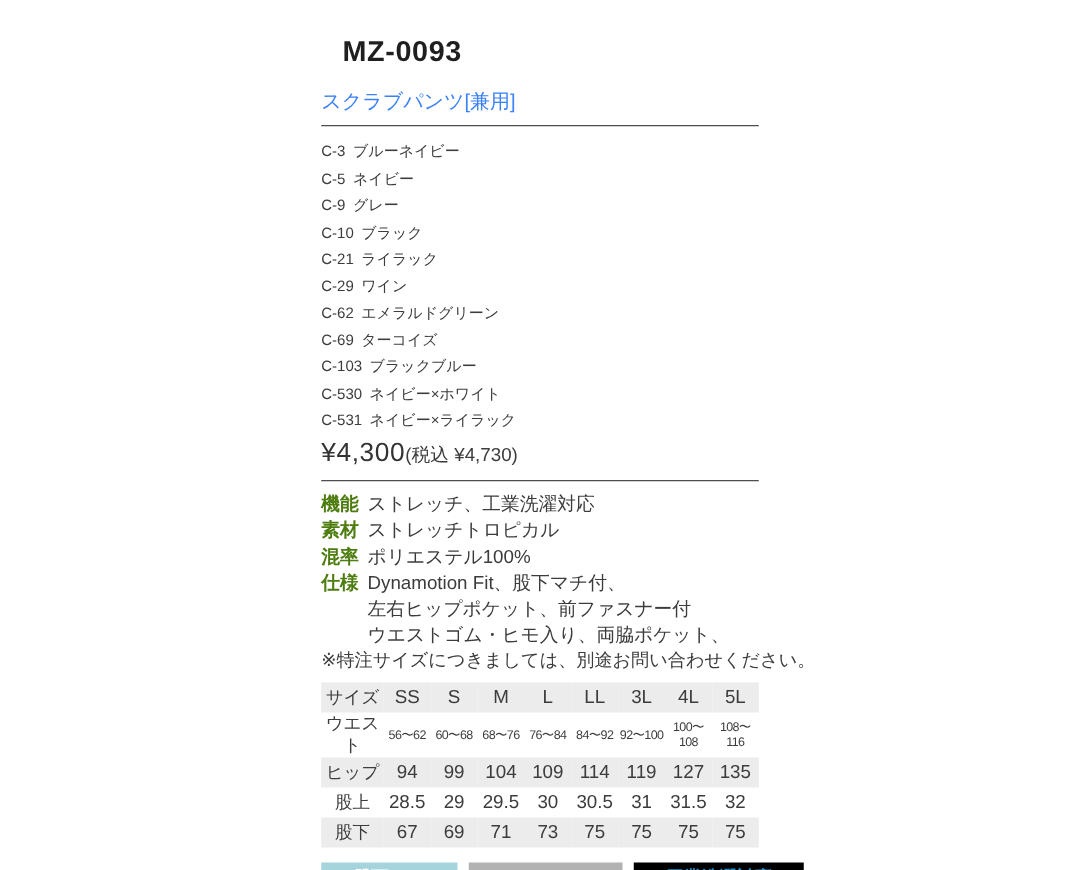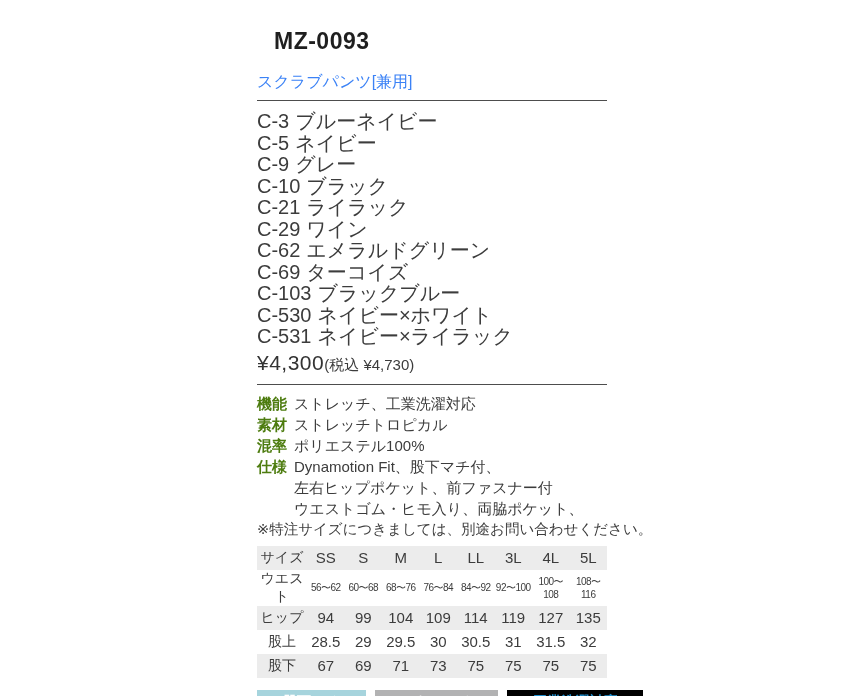--- a/index.html
+++ b/index.html
@@ -36,21 +36,21 @@
   }
   .rule {
     border: none;
     border-top: 1px solid #4d4d4d;
     margin: 8px 0 0 0;
   }
   .color-list {
     margin-top: 10px;
   }
   .color-line {
-    font-size: 20px;
+    font-size: 12px;
     line-height: 21.5px;
     white-space: nowrap;
   }
   .color-code { margin-right: 6px; }
   .price-line {
     margin-top: 3px;
     white-space: nowrap;
   }
   .price-main {
     font-size: 21px;

